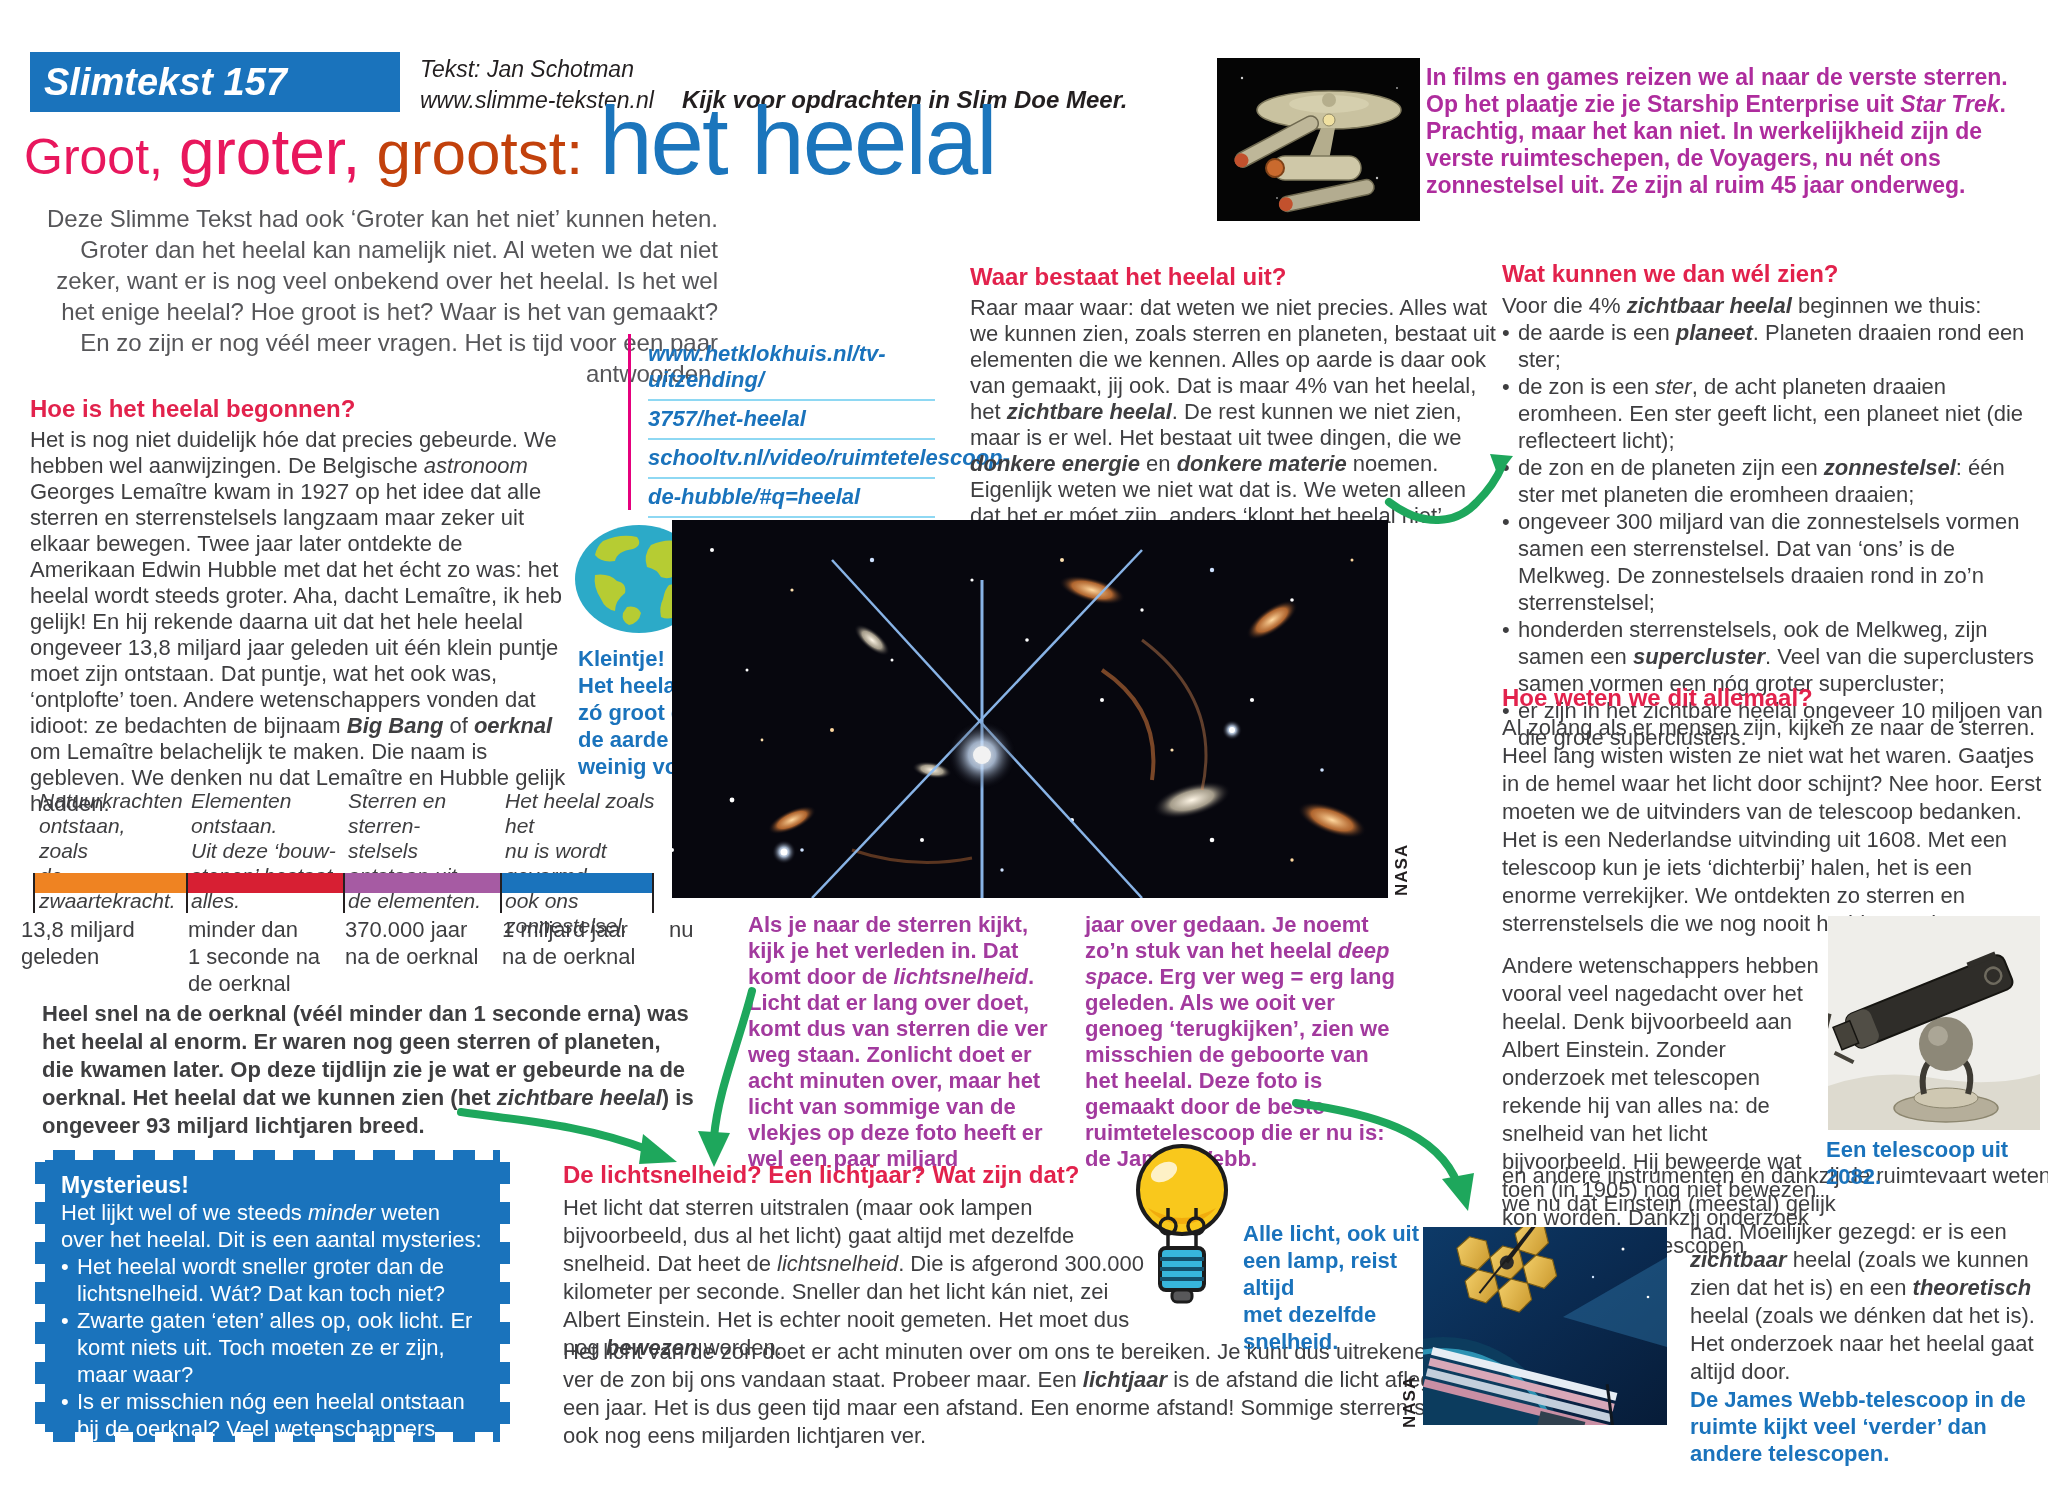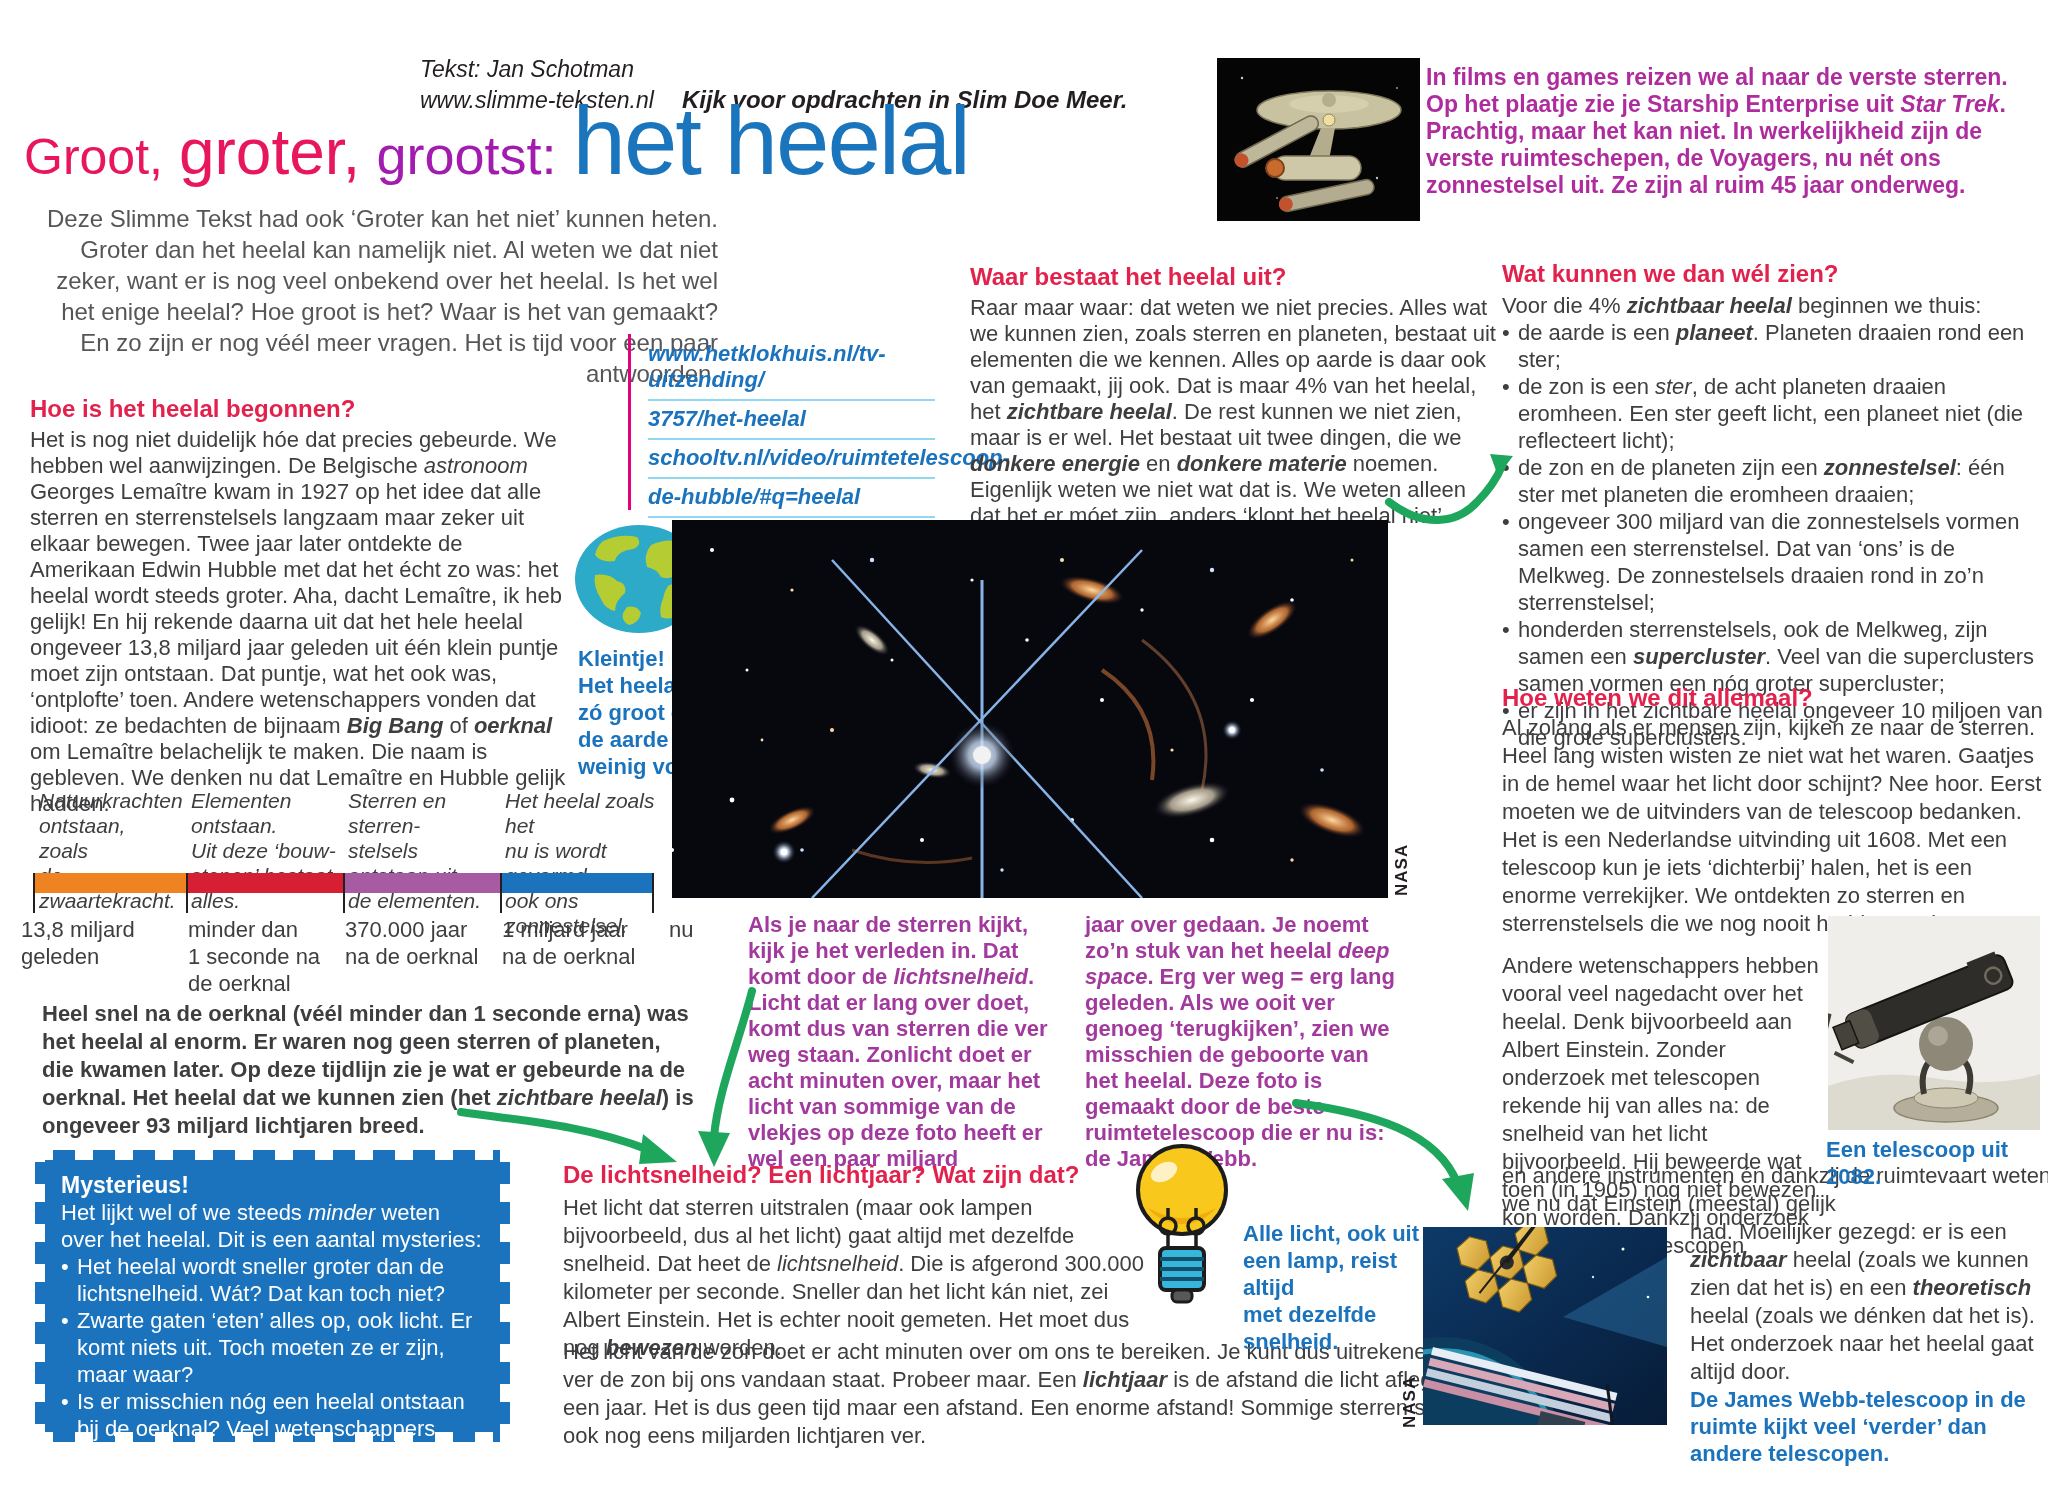--- a/index.html
+++ b/index.html
@@ -8,21 +8,21 @@
   .abs{position:absolute;}
   .pre{white-space:pre-line;}
   .badge{background:#1a73bc;color:#fff;font-style:italic;font-weight:bold;font-size:38px;
          line-height:60px;padding-left:14px;}
   .credit1{font-style:italic;font-size:23px;color:#231f20;}
   .credit2a{font-style:italic;font-size:23px;color:#231f20;}
   .credit2b{font-style:italic;font-weight:bold;font-size:24px;color:#231f20;margin-left:28px;}
   .title-row{display:flex;align-items:baseline;gap:16px;}
   .t1{font-size:50px;color:#e8175d;}
   .t2{font-size:64px;color:#e8175d;}
-  .t3{font-size:54px;color:#a21caf;}
+  .t3{font-size:62px;color:#c2410c;}
   .t4{font-size:96px;color:#1b75bc;letter-spacing:-2px;}
   .intro{font-size:24px;line-height:31px;color:#565659;}
   .red-h{font-size:24px;font-weight:bold;color:#e2224c;}
   .body{font-size:22px;line-height:26px;color:#3e3e40;}
   .body27{font-size:22px;line-height:27px;color:#3e3e40;}
   .body28{font-size:22px;line-height:28px;color:#3e3e40;}
   .bullet-row{position:relative;padding-left:16px;}
   .bullet-row::before{content:"\2022";position:absolute;left:0;top:0;}
   .linksbox-h{font-size:23px;font-weight:bold;color:#1a73bc;}
   .linkline{font-size:22px;font-weight:bold;font-style:italic;color:#1a73bc;
@@ -47,20 +47,21 @@
   .stamp-inner{position:relative;padding:22px 26px;font-size:22px;line-height:27px;}
   .stamp-h{font-weight:bold;font-size:23px;}
   .nasa{font-size:17px;font-weight:bold;color:#231f20;writing-mode:vertical-rl;transform:rotate(180deg);letter-spacing:1px;}
   .magline{width:3px;background:#e5007d;}
 </style>
 </head>
 <body>
 
 <div id="canvas">
 
+  <div class="abs badge" style="left:30px;top:52px;width:356px;height:60px;">Slimtekst 157</div>
   <div class="abs credit1" style="left:420px;top:56px;">Tekst: Jan Schotman</div>
   <div class="abs" style="left:420px;top:86px;">
     <span class="credit2a">www.slimme-teksten.nl</span><span class="credit2b">Kijk voor opdrachten in Slim Doe Meer.</span>
   </div>
 
   <div class="abs title-row" style="left:24px;top:86px;">
     <span class="t1">Groot,</span>
     <span class="t2">groter,</span>
     <span class="t3">grootst:</span>
     <span class="t4">het heelal</span>

